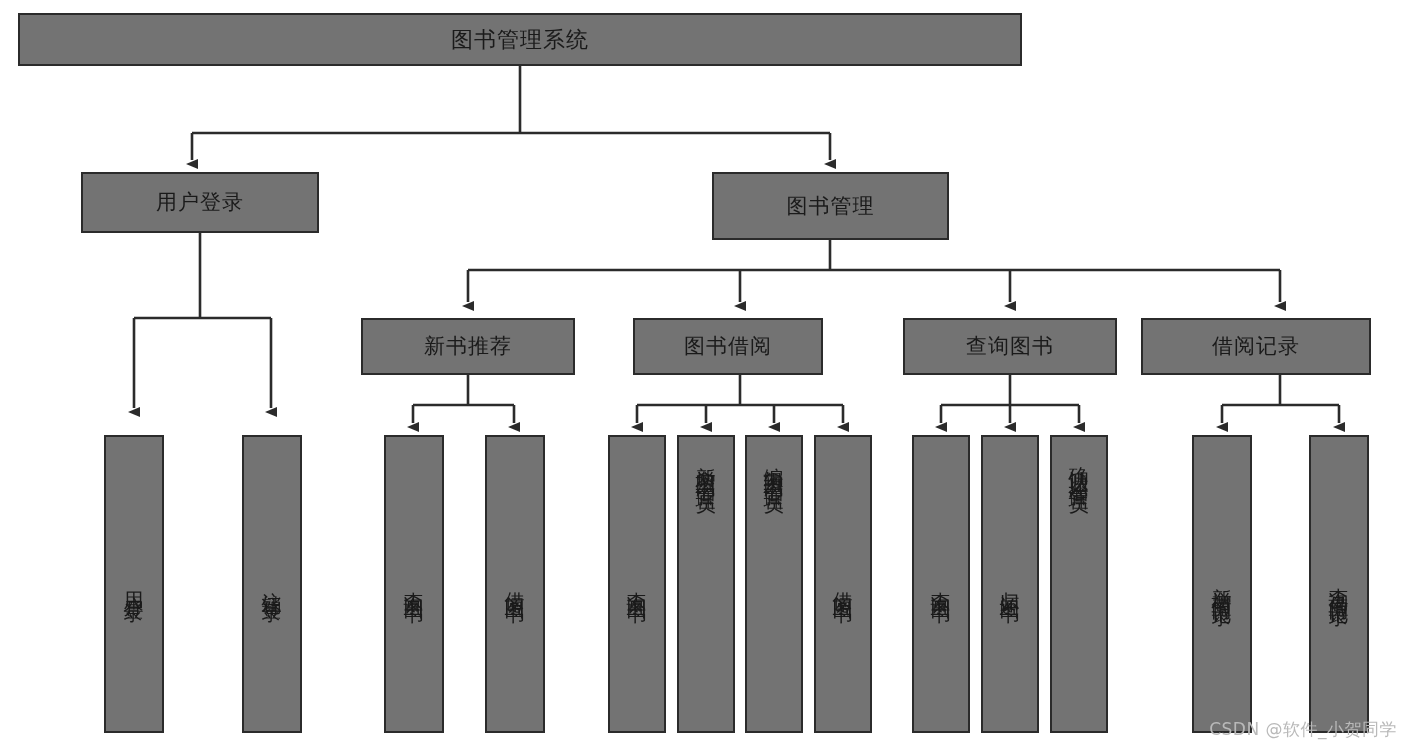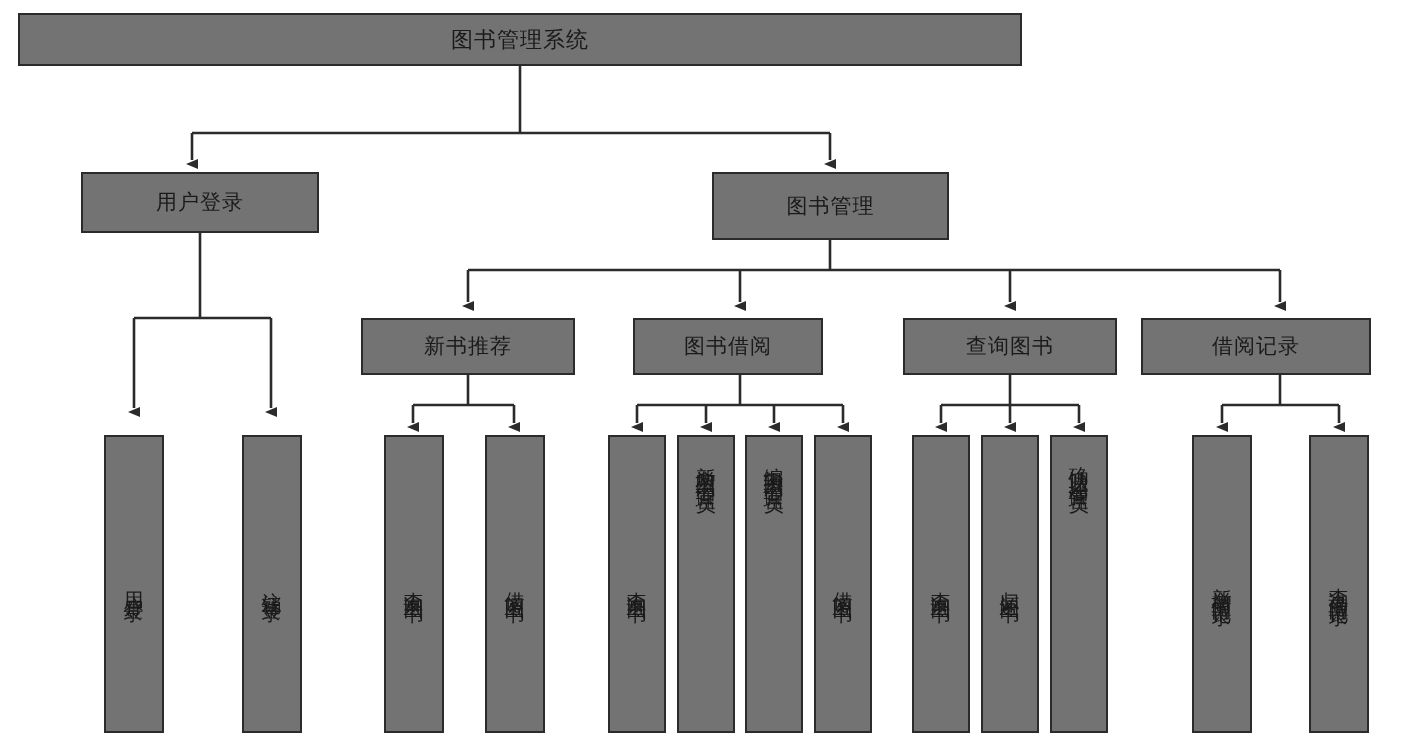--- a/index.html
+++ b/index.html
@@ -212,14 +212,15 @@
   </div>
 
   <div class="node leaf center-text" style="left:1192px; top:435px; width:60px; height:298px;">
     <span class="node-label">新增借阅记录</span>
   </div>
 
   <div class="node leaf center-text" style="left:1309px; top:435px; width:60px; height:298px;">
     <span class="node-label">查询借阅记录</span>
   </div>
 
+  <div id="watermark">CSDN @软件_小贺同学</div>
 
 </div>
 
 </body></html>

